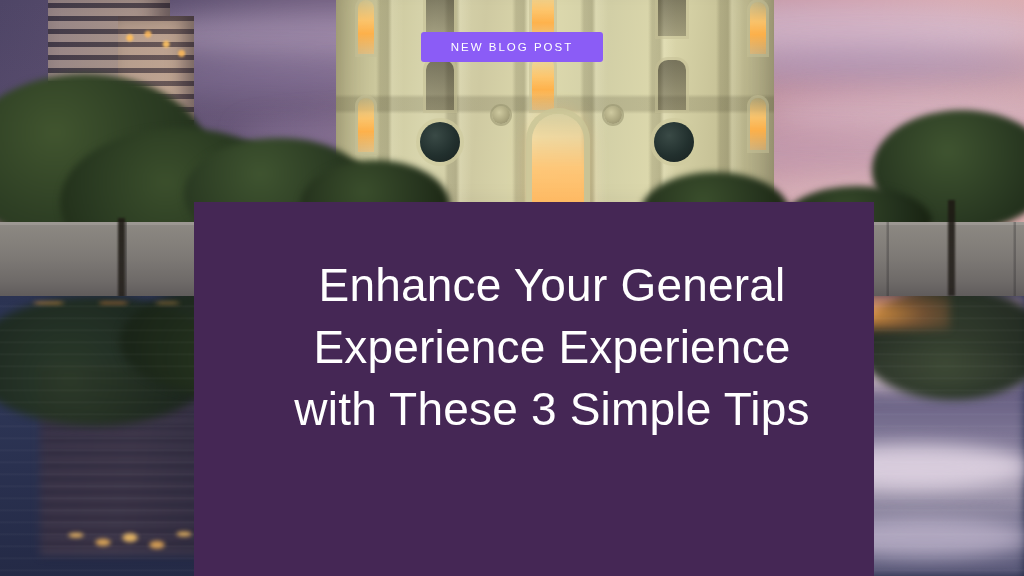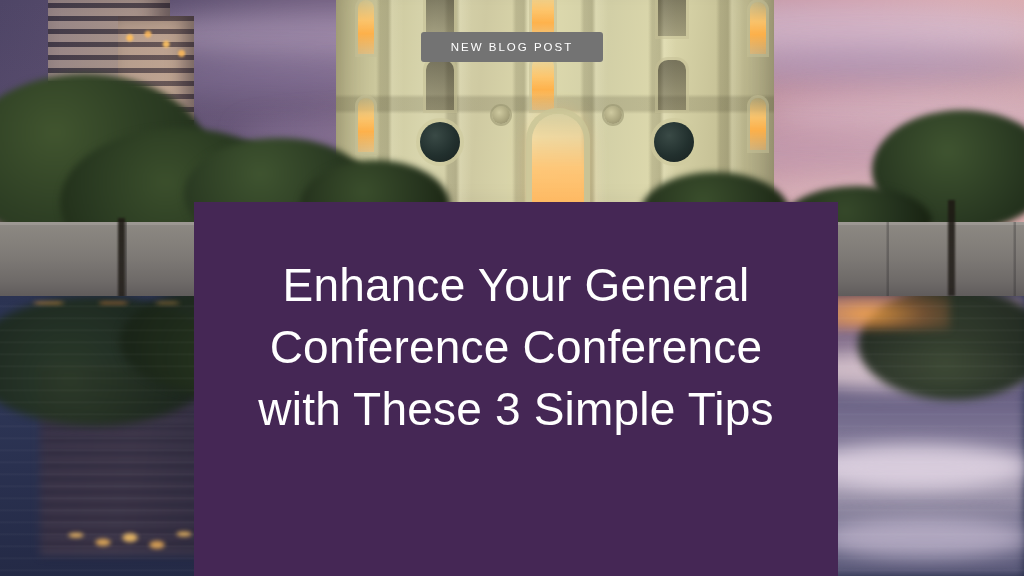--- a/index.html
+++ b/index.html
@@ -359,21 +359,21 @@
     background: repeating-linear-gradient(to bottom,
       rgba(255,255,255,0.00) 0px, rgba(255,255,255,0.00) 9px,
       rgba(255,255,255,0.035) 10px, rgba(255,255,255,0.00) 12px);
   }
 
   
   .badge {
     position: absolute;
     left: 421px; top: 32px;
     width: 182px; height: 30px;
-    background: #737373;
+    background: #8b5cf6;
     border-radius: 3px;
     display: flex;
     align-items: center;
     justify-content: center;
   }
   .badge span {
     color: #ffffff;
     font-size: 11.5px;
     letter-spacing: 2.0px;
     font-weight: 400;
@@ -381,20 +381,21 @@
   }
 
   .panel {
     position: absolute;
     left: 194px; top: 202px;
     width: 644px; height: 374px;
     background: #452755;
     display: flex;
     flex-direction: column;
     align-items: flex-start;
+    padding-left: 36px;
   }
   .headline {
     margin-top: 52px;
     width: 100%;
     text-align: center;
     color: #ffffff;
     font-size: 46px;
     line-height: 62px;
     font-weight: 400;
     letter-spacing: 0.2px;
@@ -482,19 +483,19 @@
     </div>
   </div>
 
   <div class="badge">
     <span>NEW BLOG POST</span>
   </div>
 
   <div class="panel">
     <div class="headline">
       <span class="ln">Enhance Your General</span>
-      <span class="ln">Conference Conference</span>
+      <span class="ln">Experience Experience</span>
       <span class="ln">with These 3 Simple Tips</span>
     </div>
 
   </div>
 
 </div>
 
 </body></html>

